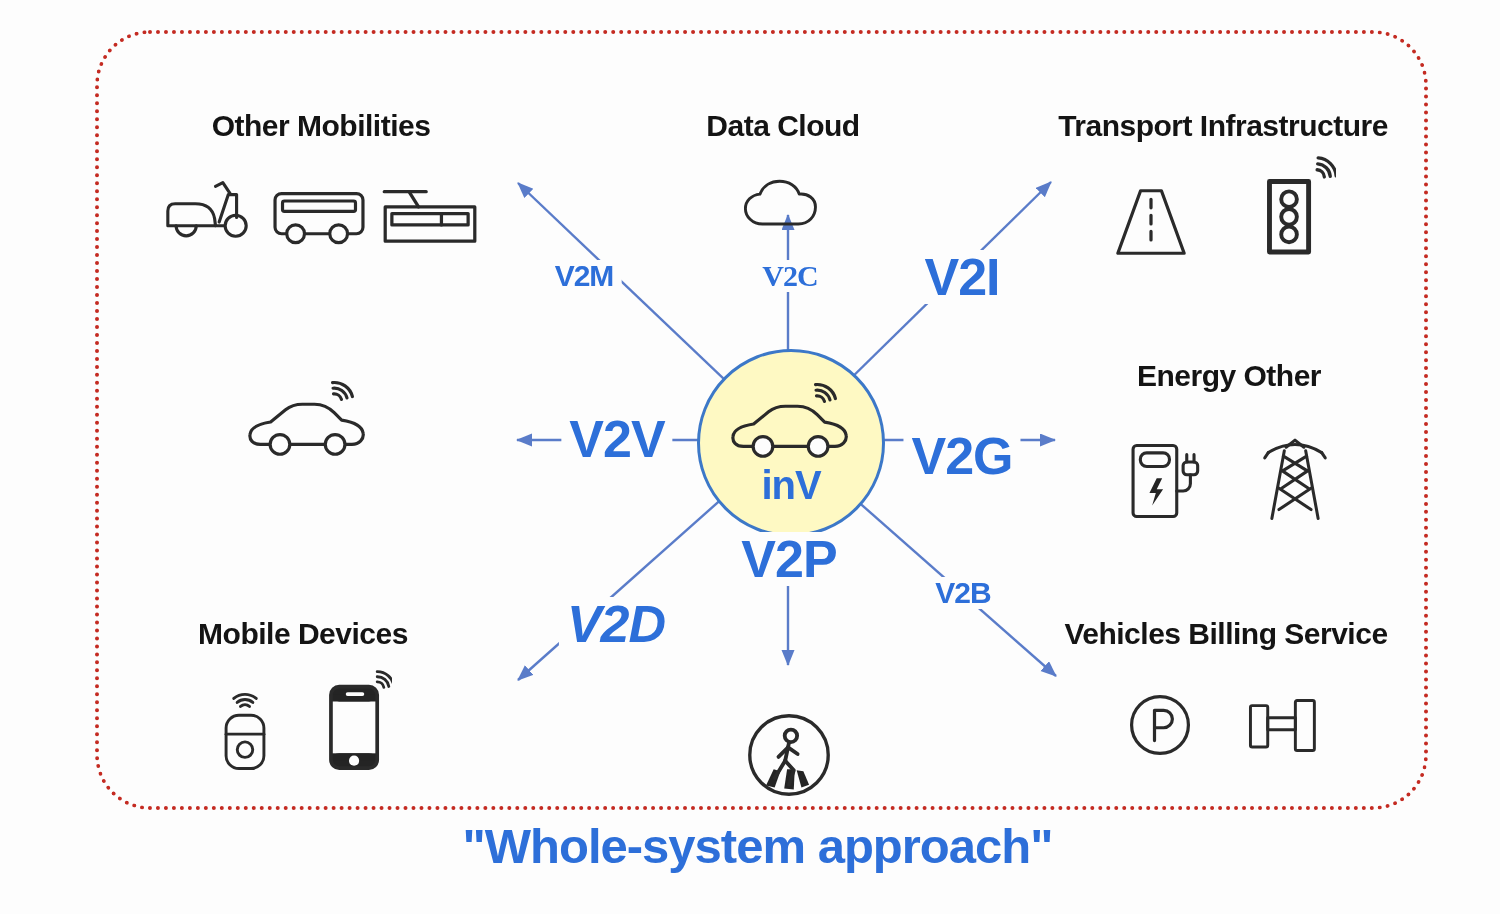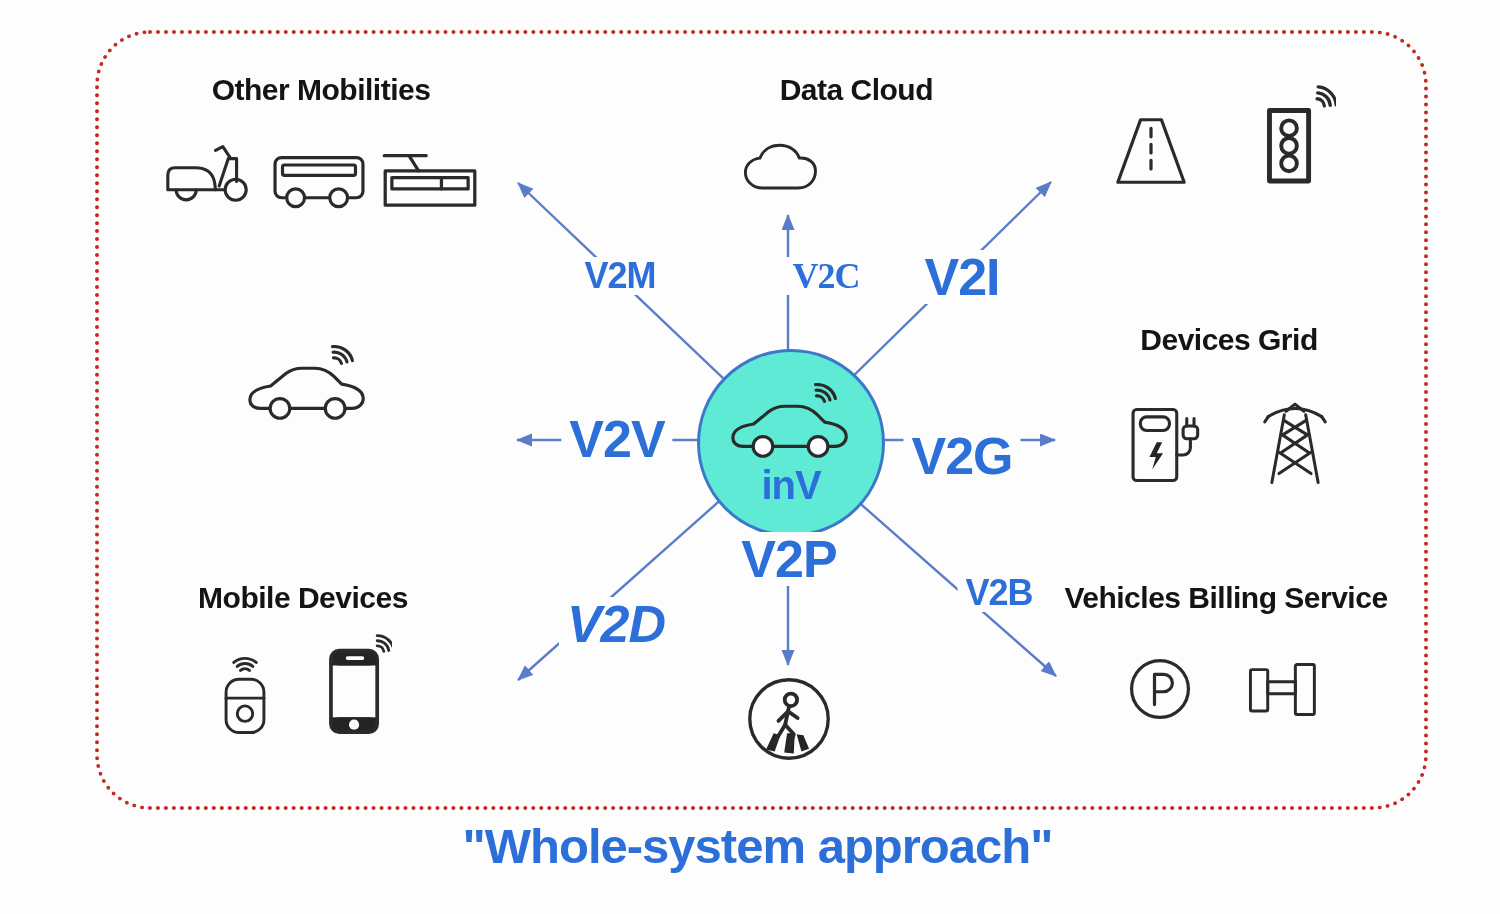--- a/index.html
+++ b/index.html
@@ -1,36 +1,36 @@
 <!DOCTYPE html>
 <html><head>
 <meta charset="utf-8">
 <style>
   html,body{margin:0;padding:0;background:#FDFDFD;font-family:"Liberation Sans",sans-serif;}
   .stage{position:relative;width:1500px;height:914px;background:#FDFDFD;overflow:hidden;}
   .panel{position:absolute;left:95px;top:30px;width:1325px;height:772px;
          border:4px dotted #C42B22;border-radius:55px;background:transparent;z-index:0;}
   .links-svg{position:absolute;left:0;top:0;width:1500px;height:914px;z-index:1;pointer-events:none;}
   .links-svg line{stroke:#5A7CC9;stroke-width:2.4;}
-  .center-node{position:absolute;left:697px;top:349px;width:182px;height:182px;background:#5eead4;
+  .center-node{position:absolute;left:697px;top:349px;width:182px;height:182px;background:#fef9c3;
          border:3.5px solid #3C78C8;border-radius:50%;z-index:2;display:flex;flex-direction:column;
          align-items:center;justify-content:center;}
   .center-label{color:#2D6FD9;font-size:40px;font-weight:700;line-height:1;margin-top:-2px;letter-spacing:-1px;}
   .link-label{position:absolute;transform:translate(-50%,-50%);z-index:3;background:#FDFDFD;
          padding:1px 8px;color:#2D6FD9;font-weight:700;line-height:1;white-space:nowrap;letter-spacing:-1px;}
-  .lbl-sm{font-size:36px;margin-left:36px;}
+  .lbl-sm{font-size:30px;}
   .lbl-lg{font-size:52px;}
   #lbl-v2m{left:584px;top:276px;} #lbl-v2c{left:790px;top:276px;font-family:Liberation Serif, serif;} #lbl-v2i{left:962px;top:277px;}
   #lbl-v2v{left:617px;top:439px;} #lbl-v2g{left:962px;top:456px;}
   #lbl-v2d{left:616px;top:624px;font-style:italic;} #lbl-v2p{left:789px;top:559px;} #lbl-v2b{left:963px;top:593px;}
-  .node{position:absolute;text-align:center;z-index:2;}
+  .node{position:absolute;text-align:center;z-index:2;margin-top:36px;}
   .node-title{font-size:30px;font-weight:700;color:#141414;letter-spacing:-0.5px;line-height:35px;}
   .icon-row{display:flex;justify-content:center;align-items:flex-end;}
   #node-other{left:121px;top:72px;width:400px;} #node-other .icon-row{margin-top:36px;gap:16px;}
-  #node-cloud{left:633px;top:72px;width:300px;text-align:right;} #node-cloud .icon-row{margin-top:33px;}
+  #node-cloud{left:633px;top:72px;width:300px;} #node-cloud .icon-row{margin-top:33px;}
   #node-infra{left:1023px;top:72px;width:400px;} #node-infra .icon-row{margin-top:13px;gap:55px;}
   #node-nearby{left:108px;top:322px;width:400px;} #node-nearby .icon-row{margin-top:21px;}
   #node-energy{left:1029px;top:322px;width:400px;} #node-energy .icon-row{margin-top:38px;gap:48px;}
   #node-mobile{left:103px;top:580px;width:400px;} #node-mobile .icon-row{margin-top:17px;gap:42px;}
   #node-billing{left:1026px;top:580px;width:400px;} #node-billing .icon-row{margin-top:41px;gap:52px;align-items:center;}
   #node-ped{left:745px;top:675px;width:88px;}
   .ic{stroke:#2A2A2A;fill:none;stroke-width:3.4;stroke-linecap:round;stroke-linejoin:round;}
   .fillink{fill:#242424;stroke:none;}
   .fillbg{fill:#FDFDFD;}
   .caption{position:absolute;left:95px;top:818px;width:1325px;text-align:center;z-index:2;
@@ -116,20 +116,21 @@
   <div class="node" id="node-cloud">
     <div class="node-title">Data Cloud</div>
     <div class="icon-row">
       <svg class="ic" width="82" height="55" viewBox="0 0 96 64">
         <path d="M24,56 C12,56 4,47 4,38 C4,29 11,22 21,21 C25,11 34,6 44,6 C55,6 64,12 67,21 C77,20 86,26 86,36 C86,47 78,56 66,56 Z"></path>
       </svg>
     </div>
   </div>
 
   <div class="node" id="node-infra">
+    <div class="node-title">Transport Infrastructure</div>
     <div class="icon-row">
       <svg class="ic" width="80" height="72" viewBox="0 0 84 76">
         <path d="M31,5 L7,71 L77,71 L53,5 Z"></path>
         <line x1="42" y1="14" x2="42" y2="64" stroke-dasharray="9 8"></line>
       </svg>
       <svg class="ic" width="90" height="102" viewBox="0 0 92 104">
         <rect x="24" y="26" width="40" height="72" stroke-width="5"></rect>
         <circle cx="44" cy="44" r="8" stroke-width="4"></circle>
         <circle cx="44" cy="62" r="8" stroke-width="4"></circle>
         <circle cx="44" cy="80" r="8" stroke-width="4"></circle>
@@ -143,21 +144,21 @@
       <svg class="ic" width="124" height="86" viewBox="0 0 132 92">
         <path d="M15,70 C7,70 3,65 4,59 C5,52 13,48 26,46 L42,33 C47,29 53,27 60,27 L73,27 C81,27 88,30 94,36 L102,44 C115,46 124,51 125,58 C126,64 121,70 113,70 Z"></path>
         <circle class="fillbg" cx="36" cy="70" r="10.5"></circle>
         <circle class="fillbg" cx="95" cy="70" r="10.5"></circle>
         <use href="#wifi" transform="translate(94,24) rotate(35)"></use>
       </svg>
     </div>
   </div>
 
   <div class="node" id="node-energy">
-    <div class="node-title">Devices Grid</div>
+    <div class="node-title">Energy Other</div>
     <div class="icon-row">
       <svg class="ic" width="84" height="91" viewBox="0 0 92 100">
         <rect x="12" y="16" width="48" height="78" rx="4"></rect>
         <rect x="20" y="24" width="32" height="15" rx="7"></rect>
         <path class="fillink" d="M38,52 L30,68 L37,68 L33,82 L45,64 L38,64 L44,52 Z"></path>
         <rect x="67" y="34" width="16" height="14" rx="4"></rect>
         <line x1="71" y1="34" x2="71" y2="26"></line>
         <line x1="79" y1="34" x2="79" y2="26"></line>
         <path d="M75,48 L75,58 A8,8 0 0 1 67,66 L60,66"></path>
       </svg>

